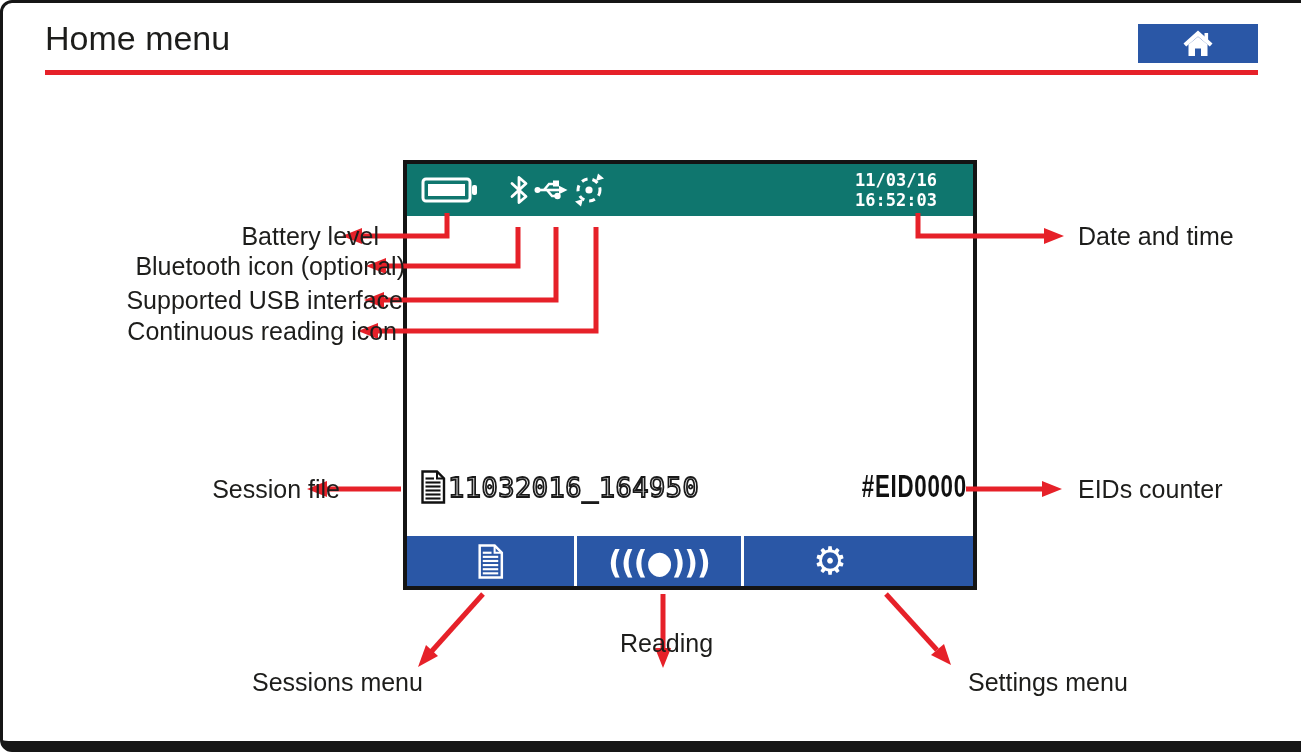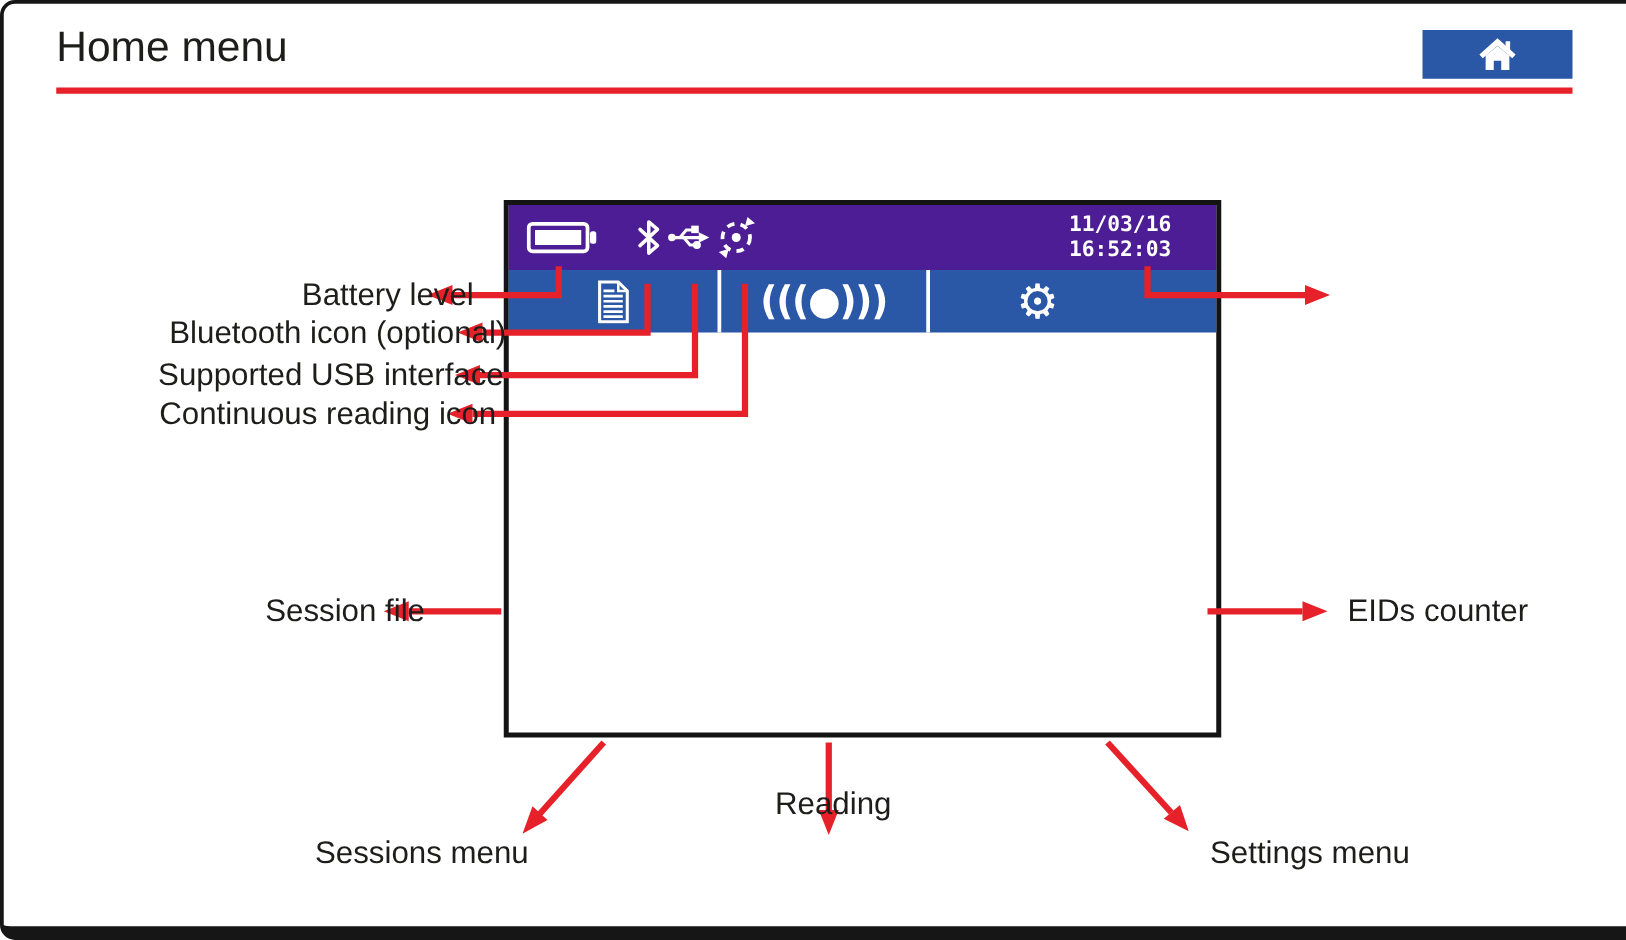--- a/index.html
+++ b/index.html
@@ -15,21 +15,21 @@
   }
   .title{position:absolute;left:45px;top:18px;font-size:34px;line-height:40px;font-weight:400;margin:0;}
   .red-rule{position:absolute;left:45px;top:70px;width:1213px;height:5px;background:#e62129;}
   .home-btn{position:absolute;left:1138px;top:24px;width:120px;height:39px;background:#2a57a6;
     display:flex;align-items:center;justify-content:center;cursor:pointer;}
   .intro{position:absolute;left:47px;top:105px;font-size:20px;line-height:26px;margin:0;}
 
   
   .device{position:absolute;left:403px;top:160px;width:574px;height:430px;background:#fff;
     border:4px solid #141414;box-sizing:border-box;}
-  .topbar{position:relative;height:52px;background:#4c1d95;display:flex;align-items:center;}
+  .topbar{position:relative;height:52px;background:#0f766e;display:flex;align-items:center;}
   .topbar .ic{flex:0 0 auto;display:block;}
   .ic-battery{margin-left:14px;}
   .ic-bt{margin-left:32px;}
   .ic-usb{margin-left:5px;}
   .ic-cont{margin-left:5px;}
   .datetime{margin-left:auto;margin-right:36px;text-align:right;color:#fff;
     font-family:"DejaVu Sans Mono",monospace;font-weight:bold;font-size:17px;line-height:20px;letter-spacing:0px;}
   .body{position:relative;height:320px;background:#fff;}
   .session-row{position:absolute;left:13px;right:6px;top:251px;height:40px;display:flex;align-items:center;}
   .lcd{font-family:"DejaVu Sans Mono",monospace;font-size:27px;letter-spacing:0.5px;color:#1a1a1a;margin-left:2px;white-space:nowrap;}
@@ -107,20 +107,38 @@
         <circle cx="16" cy="17" r="3.6" fill="#fff"></circle>
         <polygon points="25,0.5 31,5.5 23,8" fill="#fff"></polygon>
         <polygon points="8,33.5 2,28.5 10,26" fill="#fff"></polygon>
       </svg>
       <div class="datetime">
         <div>11/03/16</div>
         <div>16:52:03</div>
       </div>
     </div>
 
+    <div class="body">
+      <div class="session-row">
+        <svg width="26" height="34" viewBox="0 0 26 34">
+          <path d="M2.5 1.5 H17 L24 8.5 V32.5 H2.5 Z" fill="none" stroke="#111" stroke-width="2.4"></path>
+          <path d="M17 1.5 V8.5 H24" fill="none" stroke="#111" stroke-width="2"></path>
+          <g stroke="#111" stroke-width="2.1">
+            <line x1="5.5" y1="8.5" x2="14" y2="8.5"></line>
+            <line x1="5.5" y1="12.5" x2="20.5" y2="12.5"></line>
+            <line x1="5.5" y1="16.5" x2="20.5" y2="16.5"></line>
+            <line x1="5.5" y1="20.5" x2="20.5" y2="20.5"></line>
+            <line x1="5.5" y1="24.5" x2="20.5" y2="24.5"></line>
+            <line x1="5.5" y1="28.5" x2="20.5" y2="28.5"></line>
+          </g>
+        </svg>
+        <span class="lcd">11032016_164950</span>
+        <span class="eid">#EID0000</span>
+      </div>
+    </div>
 
     <div class="bottombar">
       <div class="divider divider-1"></div>
       <div class="divider divider-2"></div>
 
       <div class="bb-cell bb-sessions">
         <svg width="27" height="35" viewBox="0 0 26 34">
           <path d="M2.5 1.5 H17 L24 8.5 V32.5 H2.5 Z" fill="none" stroke="#fff" stroke-width="2.4"></path>
           <path d="M17 1.5 V8.5 H24" fill="none" stroke="#fff" stroke-width="2"></path>
           <g stroke="#fff" stroke-width="2.1">
@@ -168,19 +186,20 @@
       <polygon points="418,667 426,645 438,656"></polygon>
       <polygon points="663,668 655,648 671,648"></polygon>
       <polygon points="951,665 931,655 944,644"></polygon>
     </g>
   </svg>
 
   <div class="lbl r lbl-bluetooth">Bluetooth icon (optional)</div>
   <div class="lbl r lbl-battery">Battery level</div>
   <div class="lbl r lbl-continuous">Continuous reading icon</div>
   <div class="lbl r lbl-usb">Supported USB interface</div>
+  <div class="lbl lbl-datetime">Date and time</div>
   <div class="lbl r lbl-session">Session file</div>
   <div class="lbl lbl-eids">EIDs counter</div>
   <div class="lbl lbl-sessions-menu">Sessions menu</div>
   <div class="lbl lbl-reading">Reading</div>
   <div class="lbl lbl-settings-menu">Settings menu</div>
 
 </div>
 
 </body></html>

